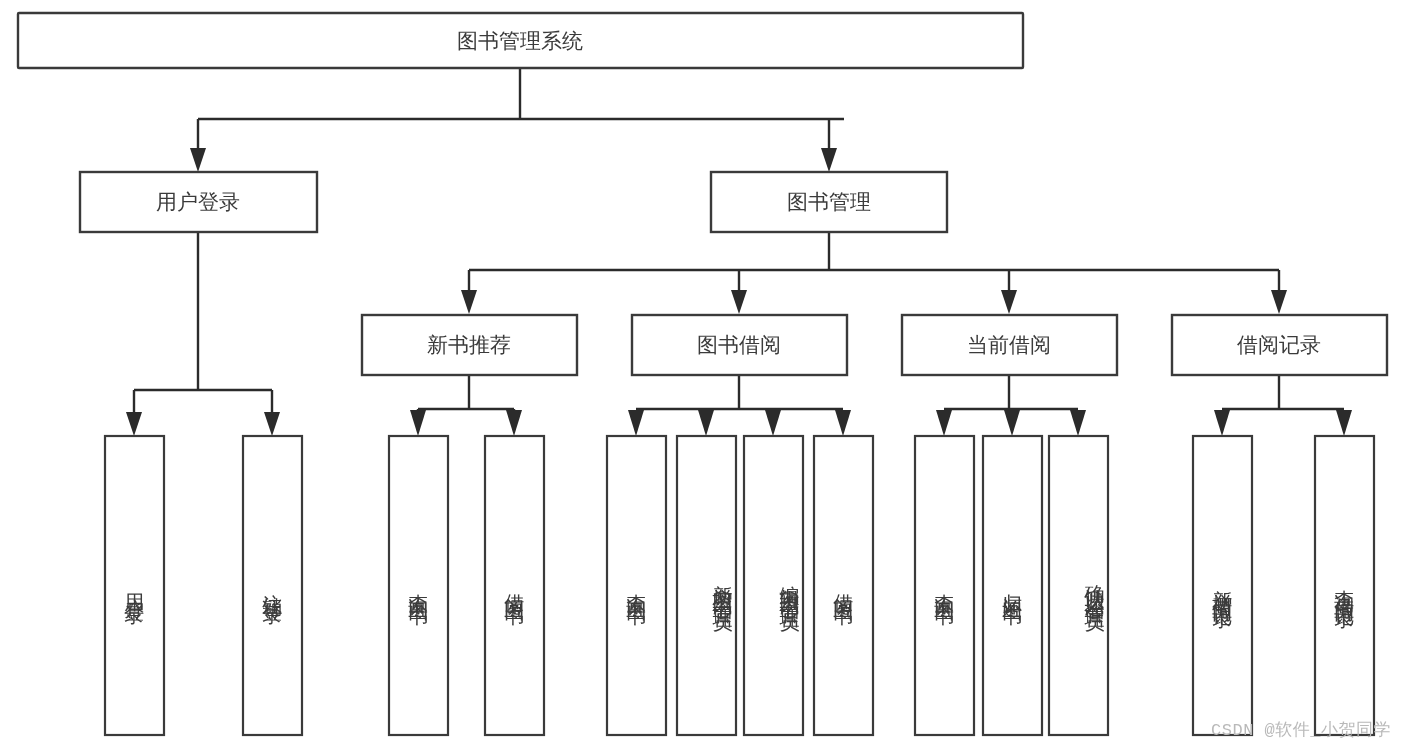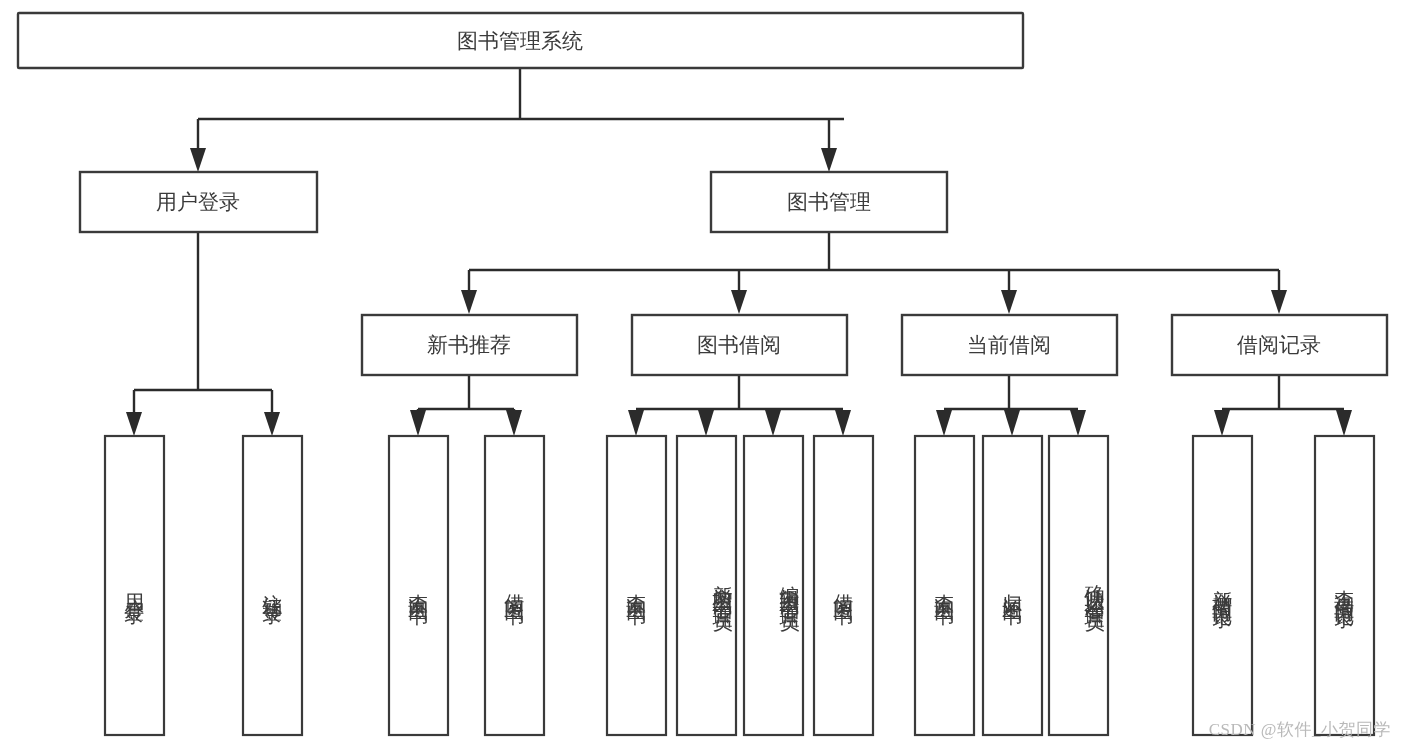--- a/index.html
+++ b/index.html
@@ -48,21 +48,21 @@
     fill: #3b3b3b;
     font-family: "DejaVu Sans", "Liberation Sans", sans-serif;
     font-size: 21px;
     text-anchor: middle;
     dominant-baseline: middle;
   }
   .watermark {
     position: absolute;
     right: 14px;
     bottom: 6px;
-    font-family: Liberation Serif, serif;
+    font-family: Liberation Mono, monospace;
     font-size: 17px;
     color: #b9b9b9;
     letter-spacing: 0.5px;
     white-space: nowrap;
     pointer-events: none;
   }
 </style>
 </head>
 <body>
 

